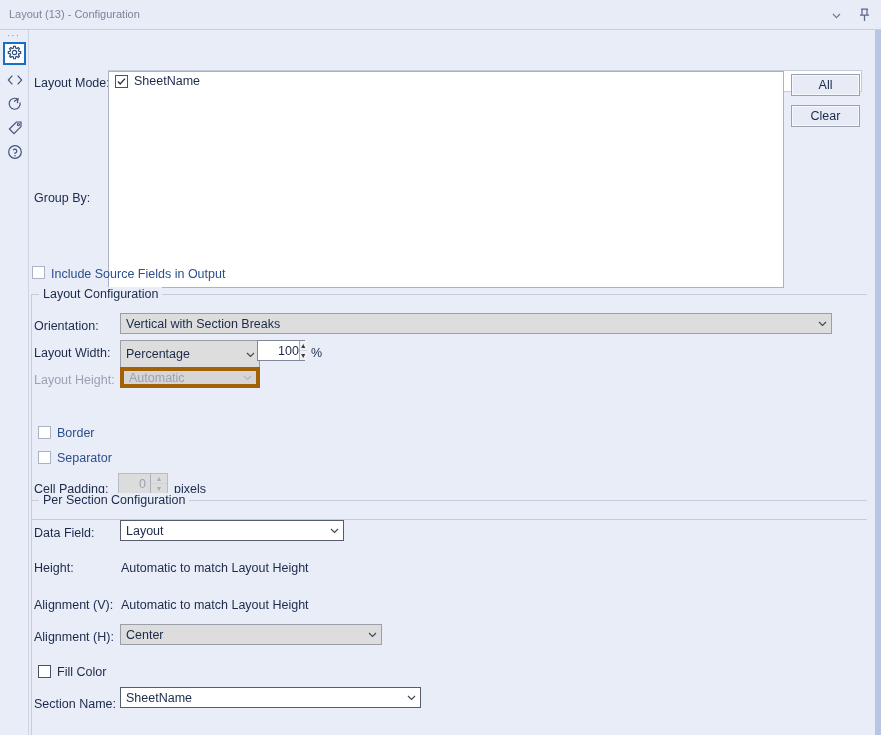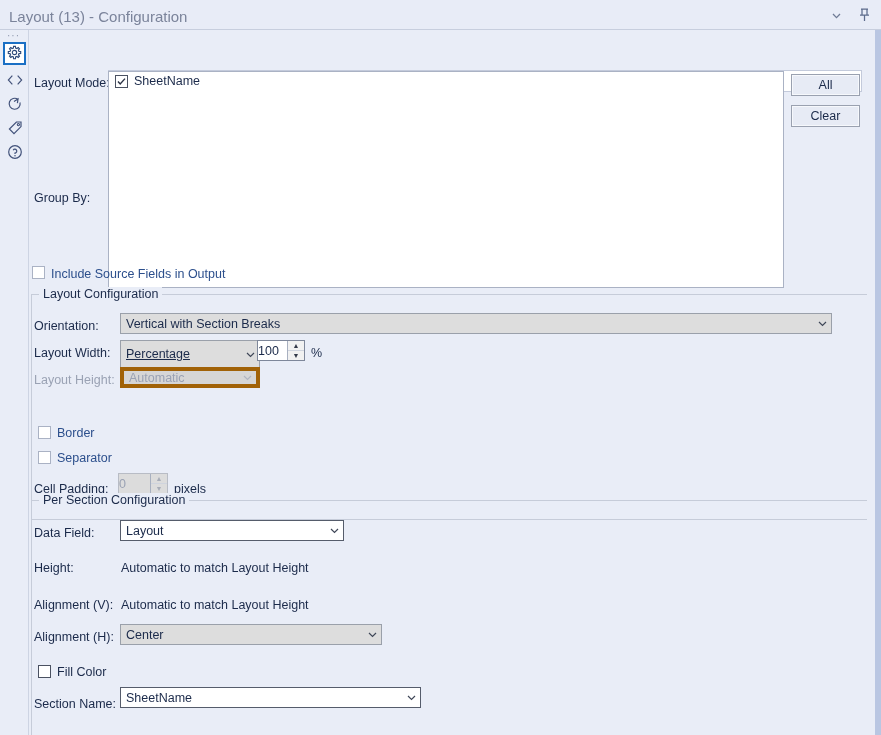--- a/index.html
+++ b/index.html
@@ -22,21 +22,21 @@
     position: absolute;
     left: 0; top: 0;
     width: 881px; height: 30px;
     background: #e8ecf7;
     border-bottom: 1px solid #c7cede;
     box-sizing: border-box;
   }
   #titlebar .title {
     position: absolute;
     left: 9px; top: 8px;
-    font-size: 15px;
+    font-size: 11px;
     color: #7b849b;
     white-space: nowrap;
   }
   #titlebar .tb-icon {
     position: absolute;
     top: 0;
     height: 30px;
     width: 26px;
     display: flex;
     align-items: center;
@@ -149,21 +149,21 @@
     position: absolute;
     box-sizing: border-box;
     border: 1px solid #7e879a;
     background: #ffffff;
     display: flex;
     align-items: stretch;
     font-size: 12.5px;
   }
   .spin .sval {
     flex: 1;
-    padding-left: 0;
+    padding-left: 20px;
     display: flex;
     align-items: center;
     color: #1b2a4a;
   }
   .spin .sbtns {
     width: 16px;
     border-left: 1px solid #a8b0c0;
     display: flex;
     flex-direction: column;
     background: #f1f1f1;
@@ -371,21 +371,21 @@
   <div class="combo gray" style="left:91px; top:283px; width:712px; height:21px;">
     <span class="cval">Vertical with Section Breaks</span>
     <span class="carrow">
       <svg width="11" height="11" viewBox="0 0 11 11">
           <path d="M2 4 L5.5 7.4 L9 4" fill="none" stroke="#3f4758" stroke-width="1.2"></path>
         </svg>
     </span>
   </div>
 
   <div class="lbl" style="left:5px; top:316px;">Layout Width:</div>
-  <div class="combo gray" style="left:91px; top:310px; width:140px; height:28px;text-decoration:underline;">
+  <div class="combo gray" style="left:91px; top:310px; width:140px; height:28px;">
     <span class="cval">Percentage</span>
     <span class="carrow">
       <svg width="11" height="11" viewBox="0 0 11 11">
           <path d="M2 4 L5.5 7.4 L9 4" fill="none" stroke="#3f4758" stroke-width="1.2"></path>
         </svg>
     </span>
   </div>
   <div class="spin" style="left:228px; top:310px; width:48px; height:21px;">
     <span class="sval">100</span>
     <span class="sbtns">

